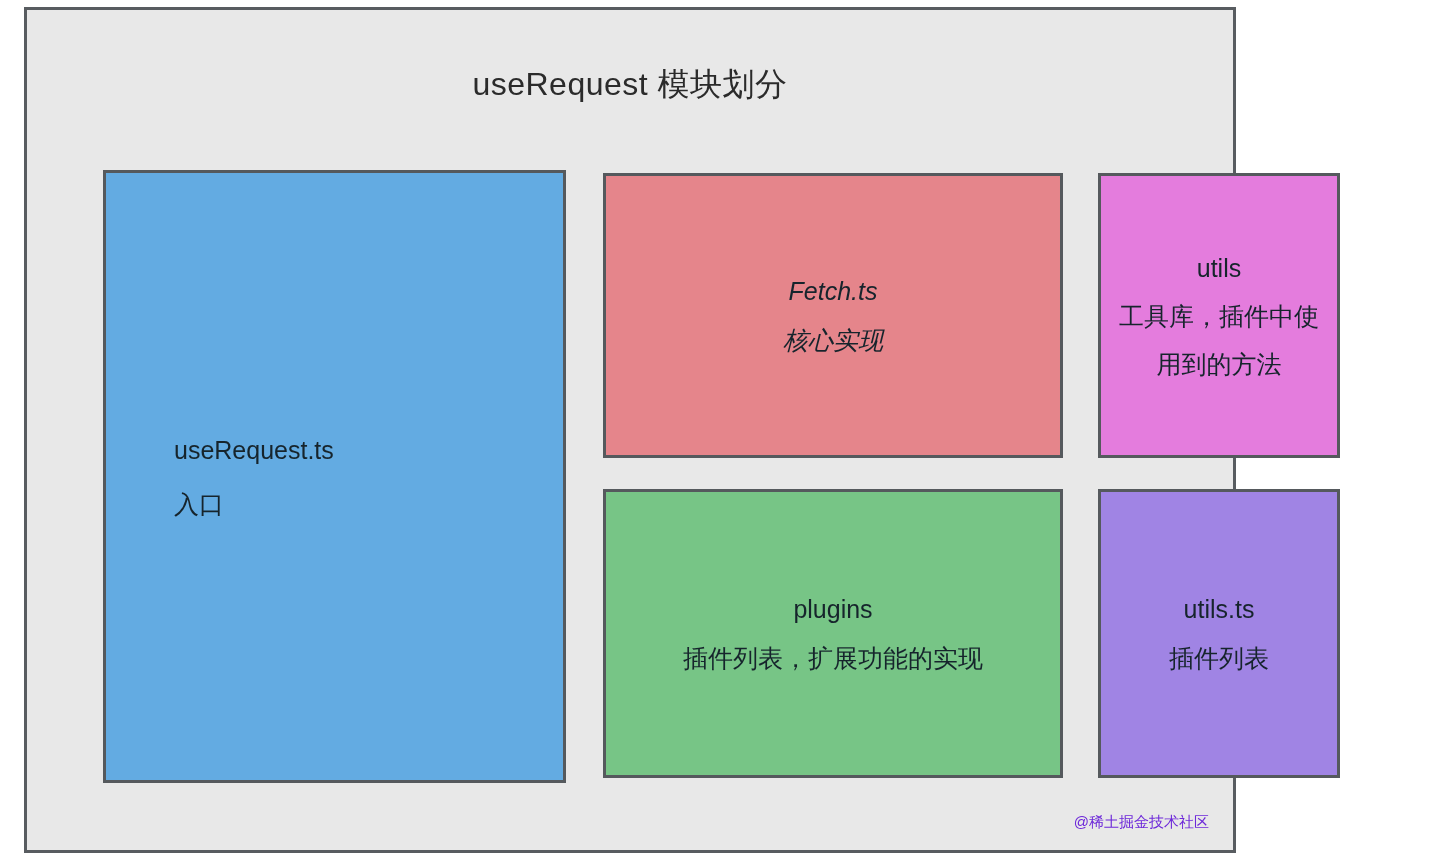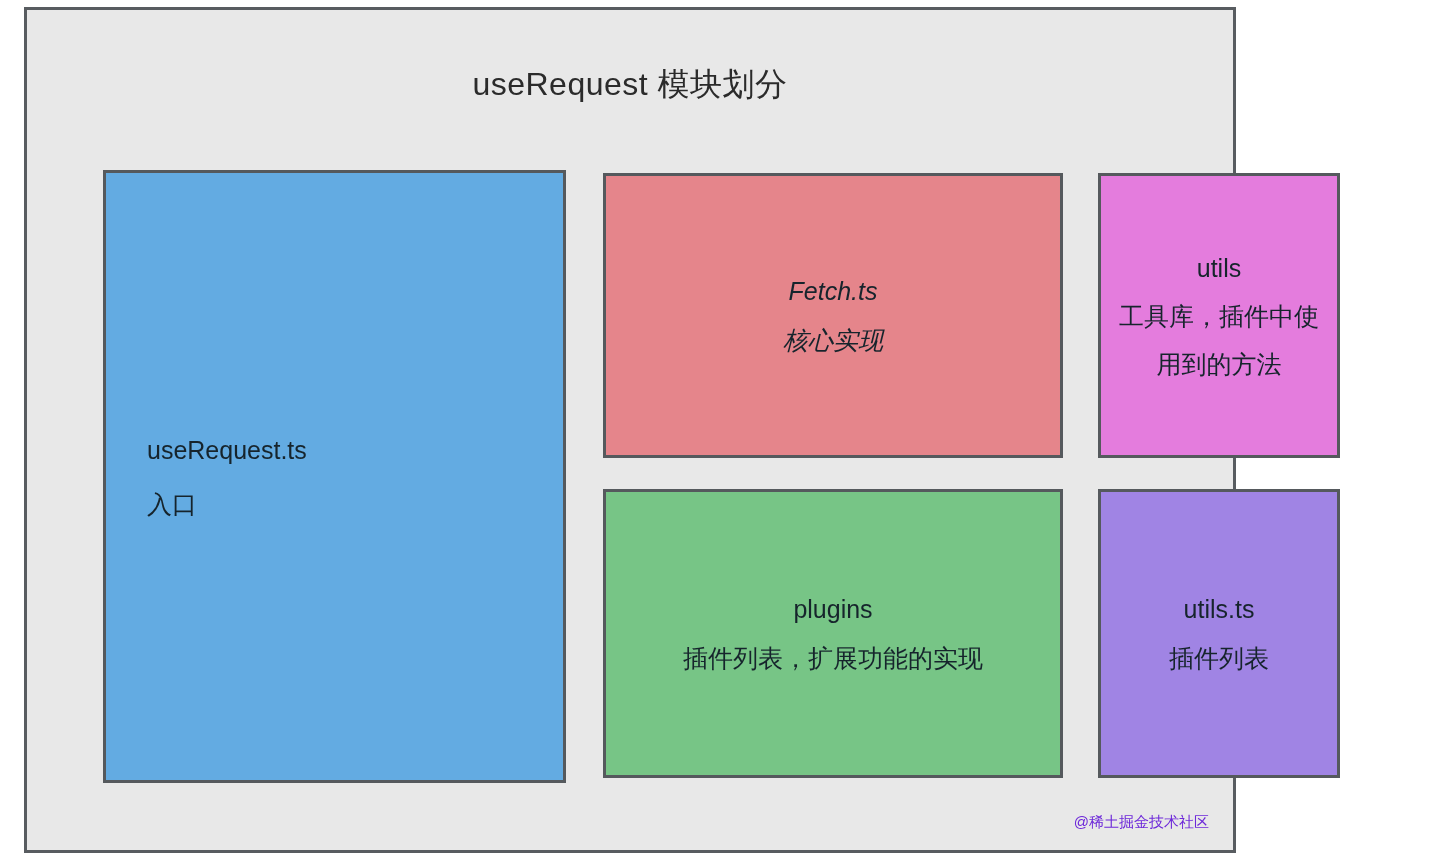--- a/index.html
+++ b/index.html
@@ -58,21 +58,21 @@
 
   
   .node.center {
     align-items: center;
     text-align: center;
   }
   
   .node.left-align {
     align-items: flex-start;
     text-align: left;
-    padding-left: 41px;
+    padding-left: 68px;
   }
   .node.left-align .line {
     line-height: 54px;
   }
 
   
   #node-entry   { left: 76px;  top: 160px; width: 463px; height: 613px;
                   background: #63abe2; }
   #node-fetch   { left: 576px; top: 163px; width: 460px; height: 285px;
                   background: #e5858b; font-style: italic; }

